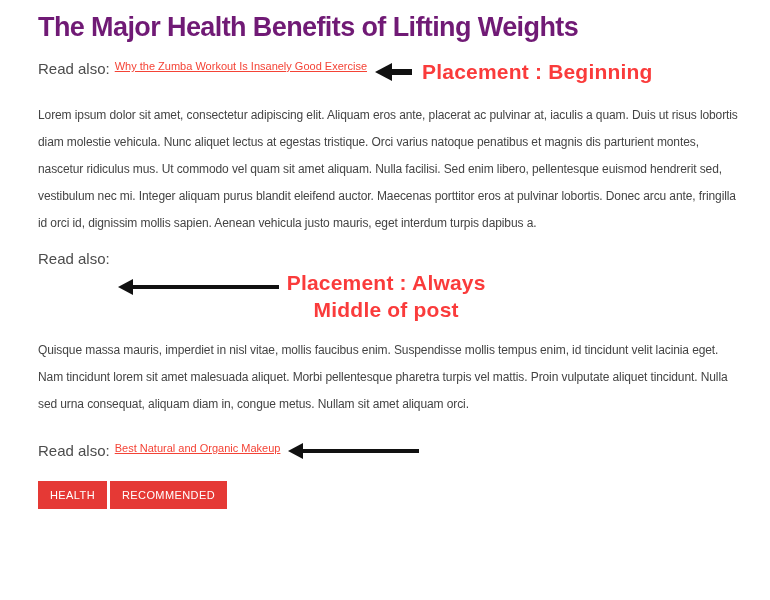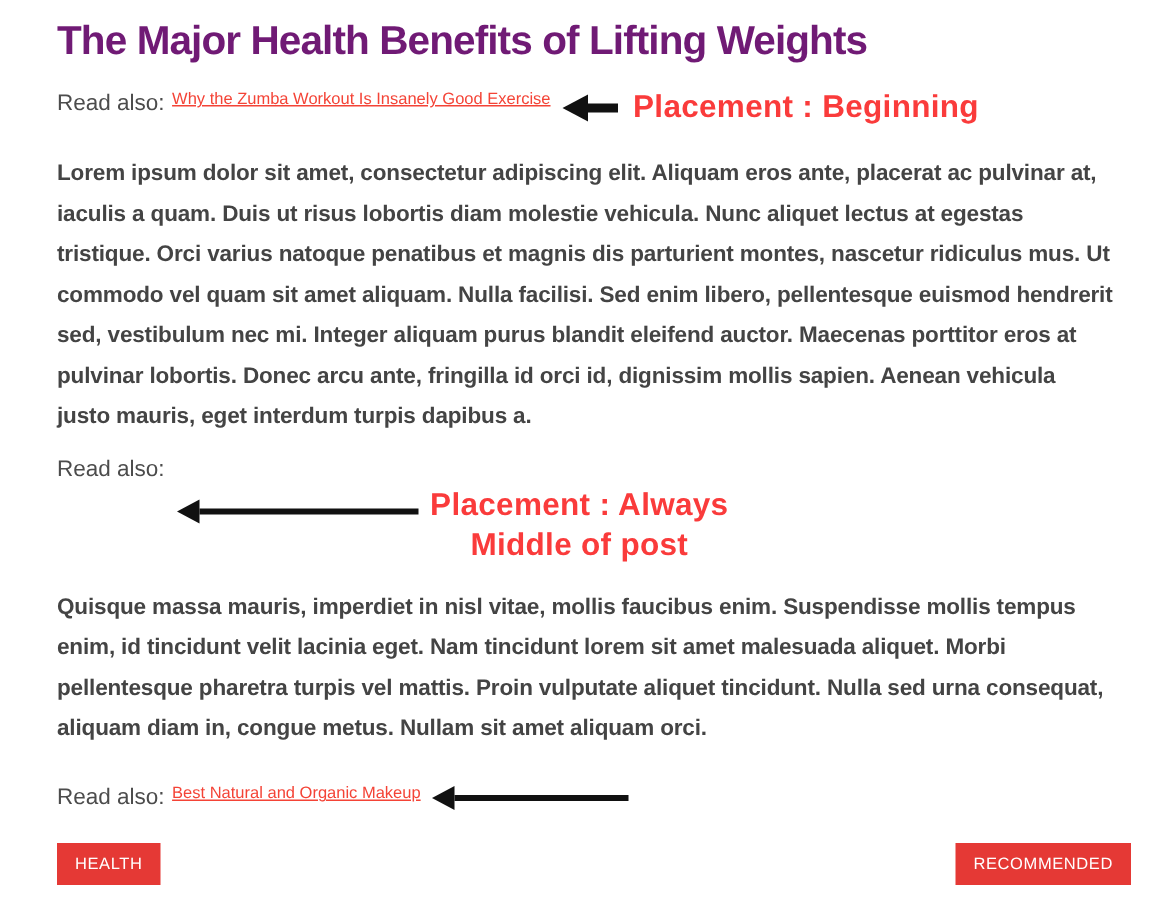--- a/index.html
+++ b/index.html
@@ -76,33 +76,31 @@
     white-space: nowrap;
   }
   .annotation-2line {
     text-align: center;
     line-height: 1.27;
     white-space: nowrap;
     margin-top: 20px;
   }
   .body-text {
     color: #444444;
-    font-size: 15px;
+    font-size: 12px;
     line-height: 27px;
     letter-spacing: -0.1px;
     max-width: 704px;
     margin: 18px 0 0 0;
-    font-weight: bold;
   }
   .p2 { margin-top: 14px; }
   .tags {
     margin-top: 22px;
     display: flex;
     gap: 3px;
-    justify-content: space-between;
   }
   .tag {
     background: #e53935;
     color: #ffffff;
     font-size: 11px;
     letter-spacing: 0.4px;
     height: 28px;
     padding: 0 12px;
     display: flex;
     align-items: center;

